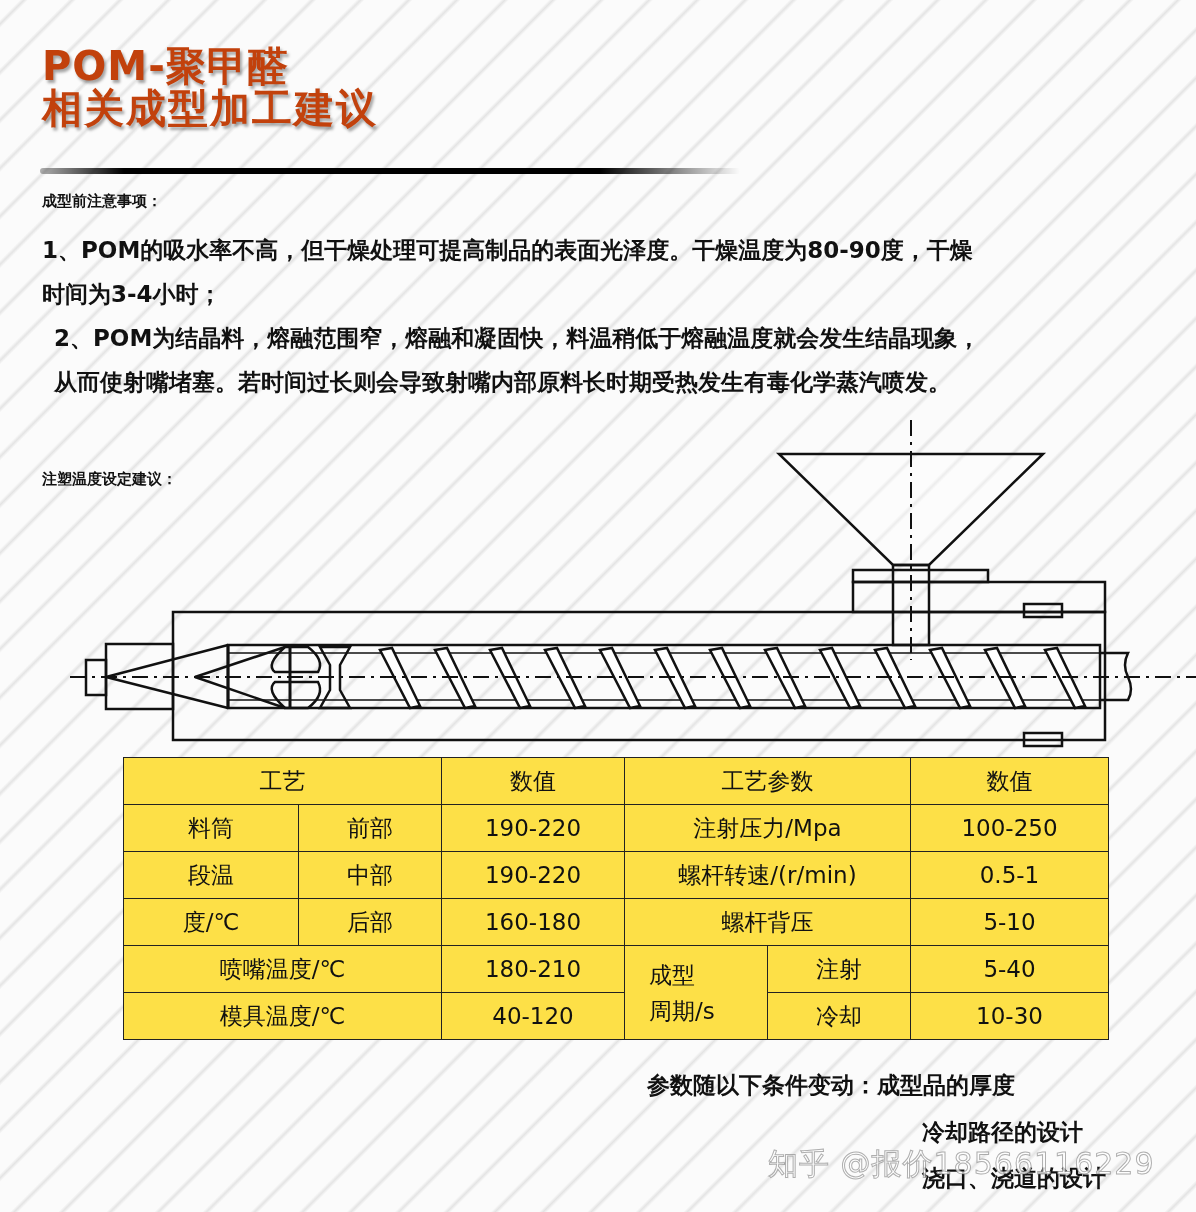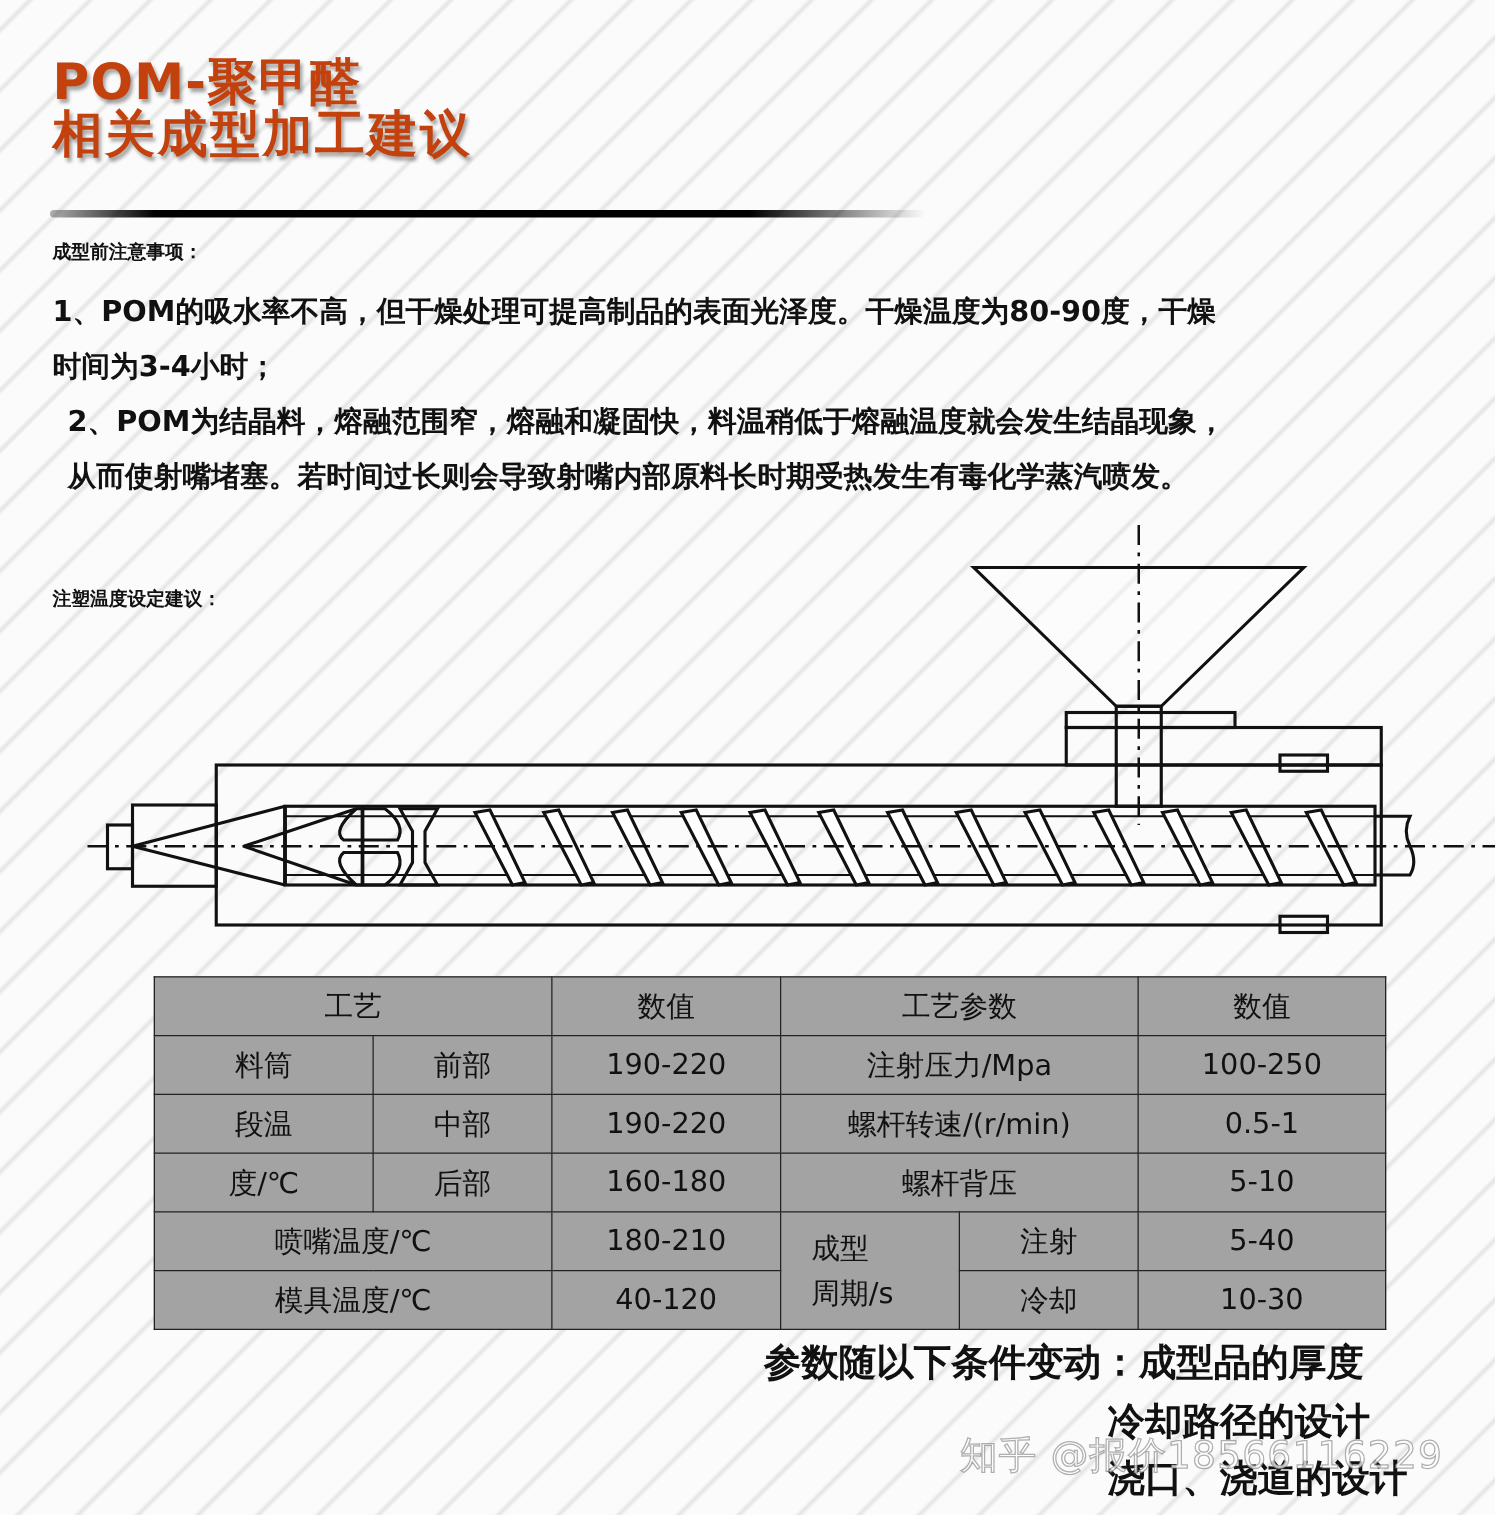--- a/index.html
+++ b/index.html
@@ -10,24 +10,24 @@
     font-family: "DejaVu Sans", sans-serif; color: #111;
   }
   .title { position: absolute; left: 42px; font-weight: bold; font-size: 40px; letter-spacing: 1px; color: #c2410c; text-shadow: 2px 3px 3px rgba(0,0,0,0.35); line-height: 1; }
   .title1 { top: 46px; }
   .title2 { top: 88px; letter-spacing: 2px; }
   .rule { position: absolute; left: 40px; top: 168px; width: 700px; height: 6px;
     background: linear-gradient(to right, rgba(0,0,0,0.3) 0%, #000 12%, #000 80%, rgba(0,0,0,0) 100%); border-radius: 3px; }
   .section-h { position: absolute; left: 42px; font-weight: bold; font-size: 15px; }
   .para { position: absolute; left: 42px; font-weight: bold; font-size: 23px; line-height: 44px; width: 1130px; }
   .diagram { position: absolute; left: 0; top: 410px; }
-  table.spec { position: absolute; left: 123px; top: 757px; border-collapse: collapse; background: #a3a3a3;
-    font-family: "DejaVu Sans", sans-serif; font-size: 23px; margin-top: 24px; }
+  table.spec { position: absolute; left: 123px; top: 757px; border-collapse: collapse; background: #fde047;
+    font-family: "DejaVu Sans", sans-serif; font-size: 23px; }
   table.spec td { border: 1.5px solid #222; text-align: center; height: 46px; padding: 0; }
-  .note { position: absolute; font-weight: bold; font-size: 30px; }
+  .note { position: absolute; font-weight: bold; font-size: 23px; margin-left: 36px; }
   .watermark { position: absolute; left: 768px; top: 1144px; font-size: 30px; color: rgba(255,255,255,0.75);
     -webkit-text-stroke: 1px rgba(110,110,110,0.55); letter-spacing: 1px; }
 </style>
 </head>
 <body>
 
 <div class="title title1">POM-聚甲醛</div>
 <div class="title title2">相关成型加工建议</div>
 <div class="rule"></div>
 

